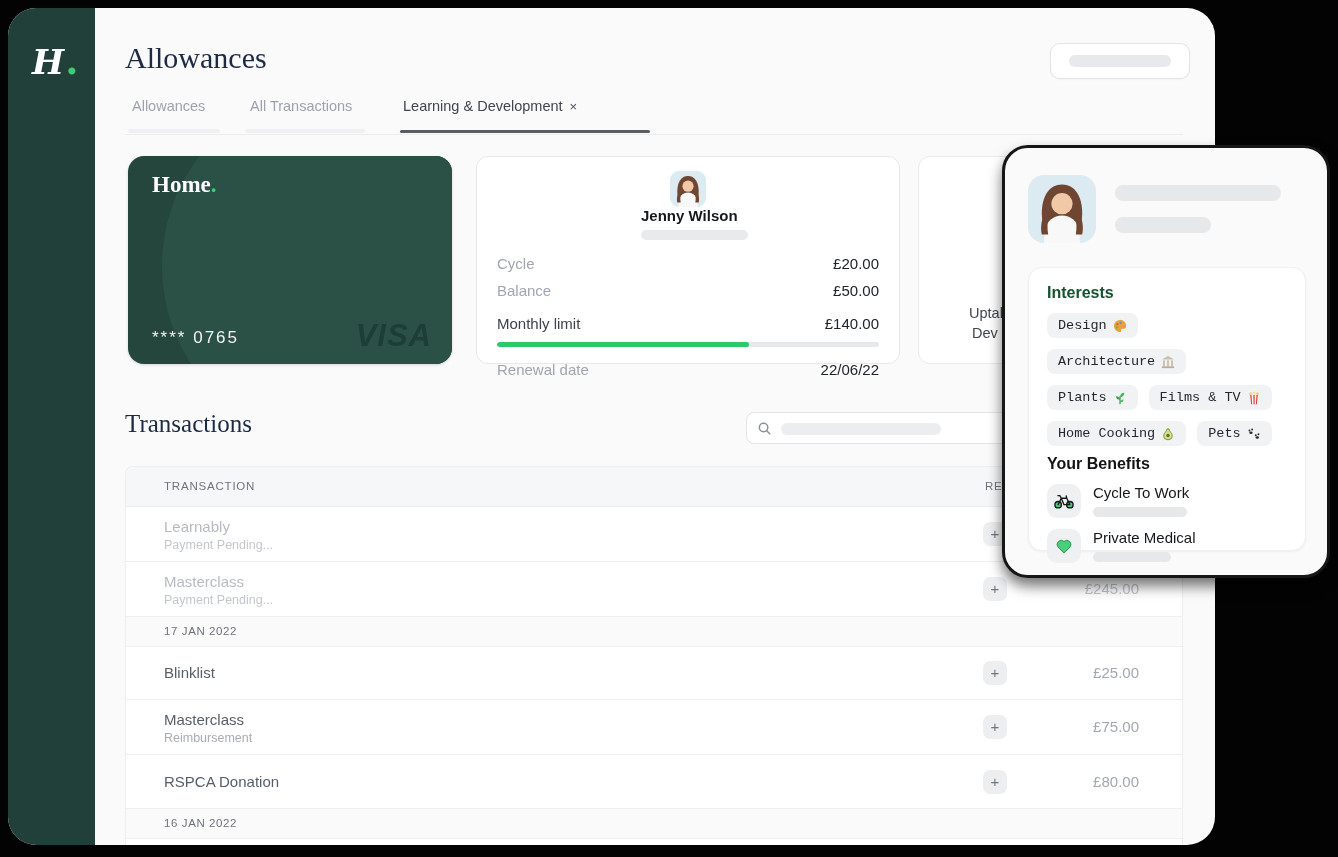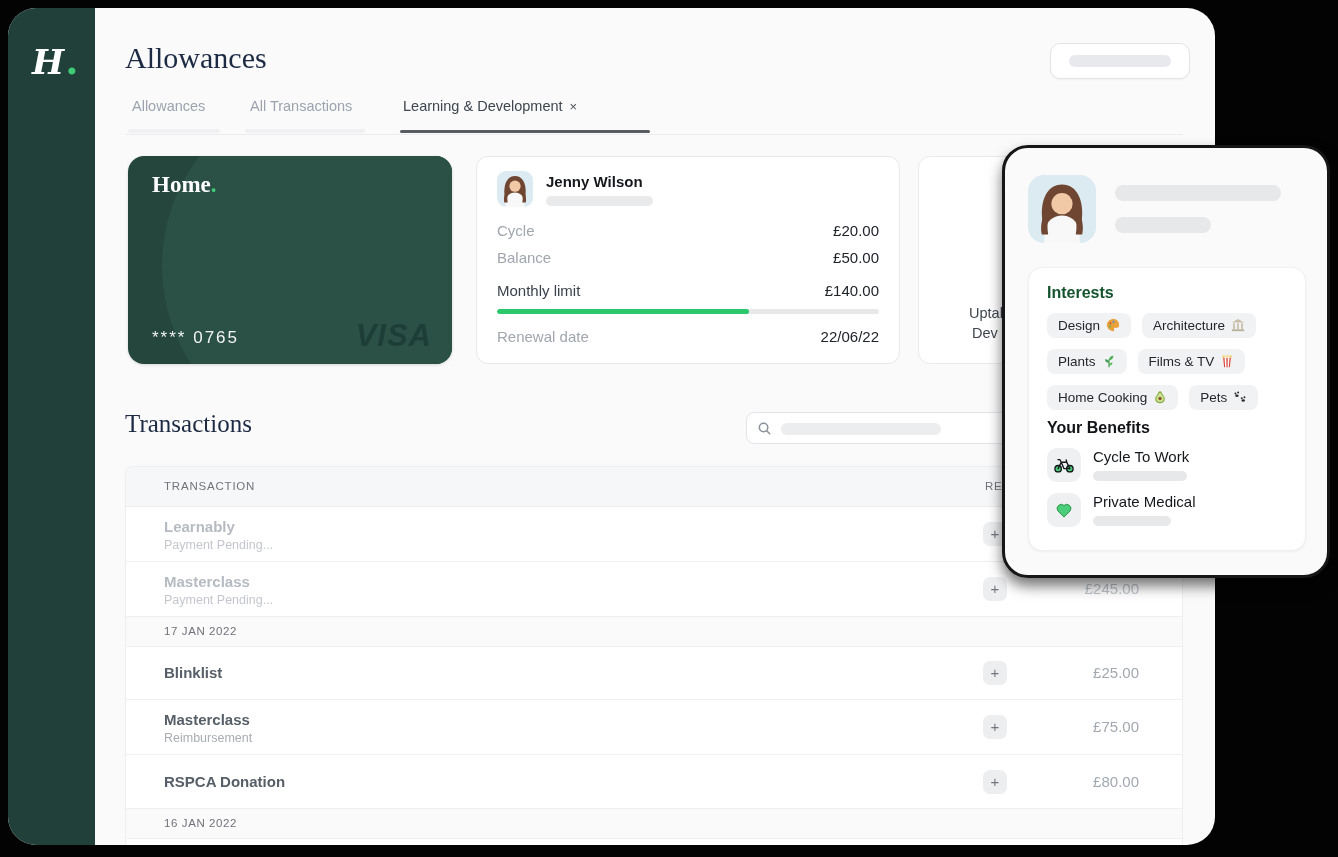--- a/index.html
+++ b/index.html
@@ -27,21 +27,21 @@
   
   .vcard{position:absolute;left:120px;top:148px;width:324px;height:208px;border-radius:16px;background:#24463D;overflow:hidden;box-shadow:0 1px 3px rgba(0,0,0,.15);}
   .vcard .circle{position:absolute;right:-70px;top:-70px;width:360px;height:360px;border-radius:50%;background:#2B5147;}
   .vcard .clogo{position:absolute;left:24px;top:16px;font-family:"Liberation Serif",serif;font-weight:700;font-size:23px;color:#fff;}
   .vcard .clogo .bdot{color:#3ECB76;}
   .vcard .cnum{position:absolute;left:24px;bottom:16px;font-size:17px;color:#F2F4F3;letter-spacing:2px;}
   .vcard .visa{position:absolute;right:20px;bottom:10px;font-style:italic;font-weight:700;font-size:31px;color:#1D3E37;letter-spacing:1px;}
 
   
   .summary{position:absolute;left:468px;top:148px;width:424px;height:208px;background:#fff;border:1px solid #E6E8EB;border-radius:12px;box-sizing:border-box;padding:14px 20px 12px;}
-  .sum-head{display:flex;align-items:center;margin-bottom:10px;}
+  .sum-head{display:flex;align-items:center;margin-bottom:10px;flex-direction:column;}
   .avatar-sm{width:36px;height:36px;border-radius:9px;overflow:hidden;flex:0 0 36px;}
   .sum-id{margin-left:13px;}
   .sum-name{font-size:15px;font-weight:700;color:#15181D;}
   .sum-skel{margin-top:6px;width:107px;height:10px;border-radius:5px;background:#E9EAEC;}
   .srow{display:flex;justify-content:space-between;align-items:center;height:27px;}
   .srow .lab{font-size:15px;color:#A0A6AE;}
   .srow .val{font-size:15px;color:#20242B;}
   .srow.dark .lab{color:#3B424C;font-weight:500;}
   .srow.limit{margin-top:6px;}
   .progress{margin-top:5px;margin-bottom:9px;height:5px;border-radius:3px;background:#E7E8EA;overflow:hidden;}
@@ -56,41 +56,41 @@
   .tx-title{position:absolute;left:117px;top:402px;font-family:"Liberation Serif",serif;font-weight:500;font-size:25px;color:#1C2A44;}
   .search{position:absolute;left:738px;top:404px;width:312px;height:32px;background:#fff;border:1px solid #E3E5E9;border-radius:8px;box-sizing:border-box;}
   .search svg{position:absolute;left:10px;top:8px;}
   .search .pill{position:absolute;left:34px;top:10px;width:160px;height:12px;border-radius:6px;background:#ECEDEF;}
 
   .table{position:absolute;left:117px;top:458px;width:1058px;background:#fff;border:1px solid #EEEEF0;border-bottom:none;border-radius:8px 8px 0 0;box-sizing:border-box;}
   .thead{position:relative;height:39px;background:#F6F7F8;border-bottom:1px solid #ECECEF;border-radius:8px 8px 0 0;}
   .thead .c1{position:absolute;left:38px;top:13px;font-size:11.5px;letter-spacing:.8px;color:#70747A;}
   .thead .c2{position:absolute;left:859px;top:13px;font-size:11.5px;letter-spacing:.8px;color:#70747A;}
   .trow{position:relative;border-bottom:1px solid #EFEFF1;cursor:pointer;}
-  .trow .tname{position:absolute;left:38px;top:11px;font-size:15px;color:#565E68;font-weight:bold;}
+  .trow .tname{position:absolute;left:38px;top:11px;font-size:15px;color:#565E68;}
   .trow .tsub{position:absolute;left:38px;top:31px;font-size:12.5px;color:#A8ADB4;}
   .trow.single .tname{top:50%;margin-top:-9px;}
   .trow.pending .tname{color:#B6BBC2;}
   .trow.pending .tsub{color:#C3C7CD;}
   .trow.pending .tamt{color:#BFC4CA;}
   .plus{position:absolute;left:857px;top:50%;margin-top:-12px;width:24px;height:24px;border:none;border-radius:7px;background:#EDEEF0;color:#71767C;font-size:15px;line-height:24px;text-align:center;padding:0;cursor:pointer;font-family:inherit;}
   .tamt{position:absolute;right:43px;top:50%;margin-top:-9px;font-size:15px;color:#A2A8B0;}
   .tdate{position:relative;height:29px;background:#FAFAFB;border-bottom:1px solid #EFEFF1;font-size:11.5px;letter-spacing:.6px;color:#6E7278;}
   .tdate span{position:absolute;left:38px;top:8px;}
   .tfiller{height:15px;}
 
   
   .overlay{position:absolute;left:1002px;top:145px;width:328px;height:433px;background:#FAFAFA;border:3px solid #161616;border-radius:26px;box-sizing:border-box;box-shadow:0 8px 14px rgba(0,0,0,.55);z-index:5;}
   .avatar-lg{position:absolute;left:23px;top:27px;width:68px;height:68px;border-radius:16px;overflow:hidden;}
   .ov-skel1{position:absolute;left:110px;top:37px;width:166px;height:16px;border-radius:8px;background:#E7E8EA;}
   .ov-skel2{position:absolute;left:110px;top:69px;width:96px;height:16px;border-radius:8px;background:#E7E8EA;}
   .ov-card{position:absolute;left:23px;top:119px;width:278px;height:284px;background:#fff;border:1px solid #F0F0F2;border-radius:14px;box-sizing:border-box;box-shadow:0 1px 3px rgba(16,24,40,.05);padding:16px 18px;}
   .ov-h{font-size:16px;font-weight:700;color:#14532d;}
   .chips{margin-top:11px;display:flex;flex-wrap:wrap;gap:11px 11px;}
-  .chip{display:inline-flex;align-items:flex-start;gap:6px;background:#F1F2F4;border-radius:8px;padding:5px 11px;font-size:13.5px;color:#23272D;cursor:pointer;white-space:nowrap;}
+  .chip{display:inline-flex;align-items:center;gap:6px;background:#F1F2F4;border-radius:8px;padding:5px 11px;font-size:13.5px;color:#23272D;cursor:pointer;white-space:nowrap;font-family:Liberation Mono, monospace;}
   .benefits-h{margin-top:9px;font-size:16px;font-weight:700;color:#121417;}
   .benefit{display:flex;align-items:flex-start;margin-top:11px;}
   .b-ico{width:34px;height:34px;border-radius:10px;background:#EFF0F2;display:flex;align-items:center;justify-content:center;flex:0 0 34px;}
   .b-txt{margin-left:12px;}
   .b-name{font-size:15px;color:#15181C;}
   .b-skel{margin-top:6px;height:10px;border-radius:5px;background:#E7E8EA;}
   .b-skel.w1{width:78px;}
   .b-skel.w2{width:94px;}
 </style>
 </head>

